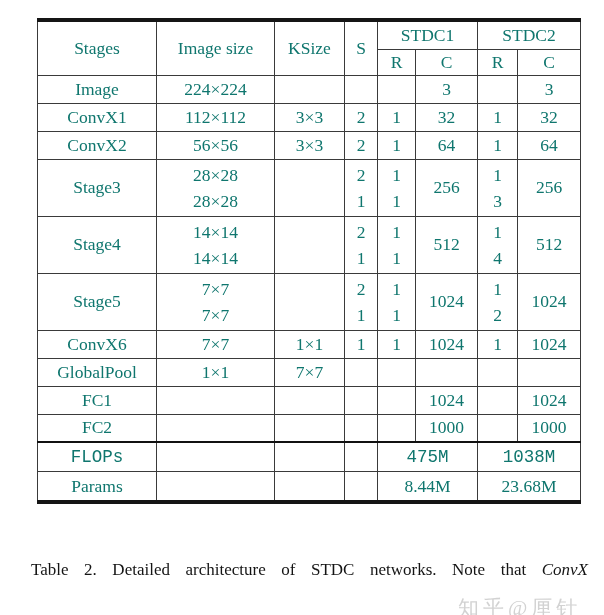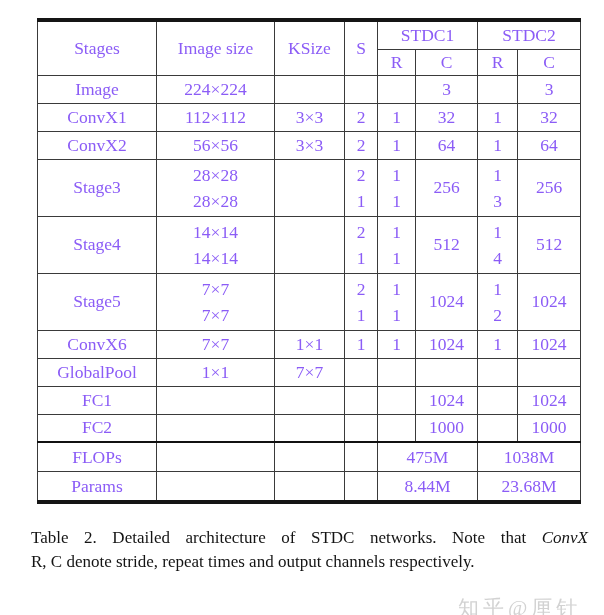--- a/index.html
+++ b/index.html
@@ -14,52 +14,52 @@
     color: #141414;
   }
   .page { position: relative; width: 604px; height: 615px; }
 
   table.arch {
     border-collapse: collapse;
     table-layout: fixed;
     width: 543px;
     margin: 18px 0 0 37px;
     font-size: 17.5px;
-    color: #8b5cf6;
+    color: #0f766e;
     border-top: 4px solid #151515;
     border-bottom: 4px solid #151515;
   }
   table.arch td, table.arch th {
     border: 1.4px solid #3a3a3a;
     text-align: center;
     vertical-align: middle;
     padding: 0;
     font-weight: normal;
     overflow: hidden;
     white-space: nowrap;
   }
   tr.h1 { height: 29px; }
   tr.h2 { height: 26px; }
   tr.single { height: 28px; }
   tr.dbl { height: 57px; }
   .stack div { line-height: 26px; }
-  tr.flops td { border-top: 2.6px solid #111; height: 28px; }
+  tr.flops td { border-top: 2.6px solid #111; height: 28px; font-family: Liberation Mono, monospace; }
   tr.params td { border-top: 1px solid #9a9a9a; height: 28px; }
 
   .caption {
     position: absolute;
     left: 31px;
     top: 508px;
     width: 557px;
     font-size: 17px;
     line-height: 24px;
     color: #141414;
     z-index: 2;
   }
-  .cap-line { text-align: justify; text-align-last: justify; }
+  .cap-line { text-align: justify; text-align-last: justify; margin-top: 32px; }
   .cap-line.last { text-align-last: auto; }
   .italic { font-style: italic; }
 
   .watermark {
     position: absolute;
     left: 458px;
     top: 576px;
     font-size: 21px;
     color: #b5b5b5;
     opacity: 0.6;

